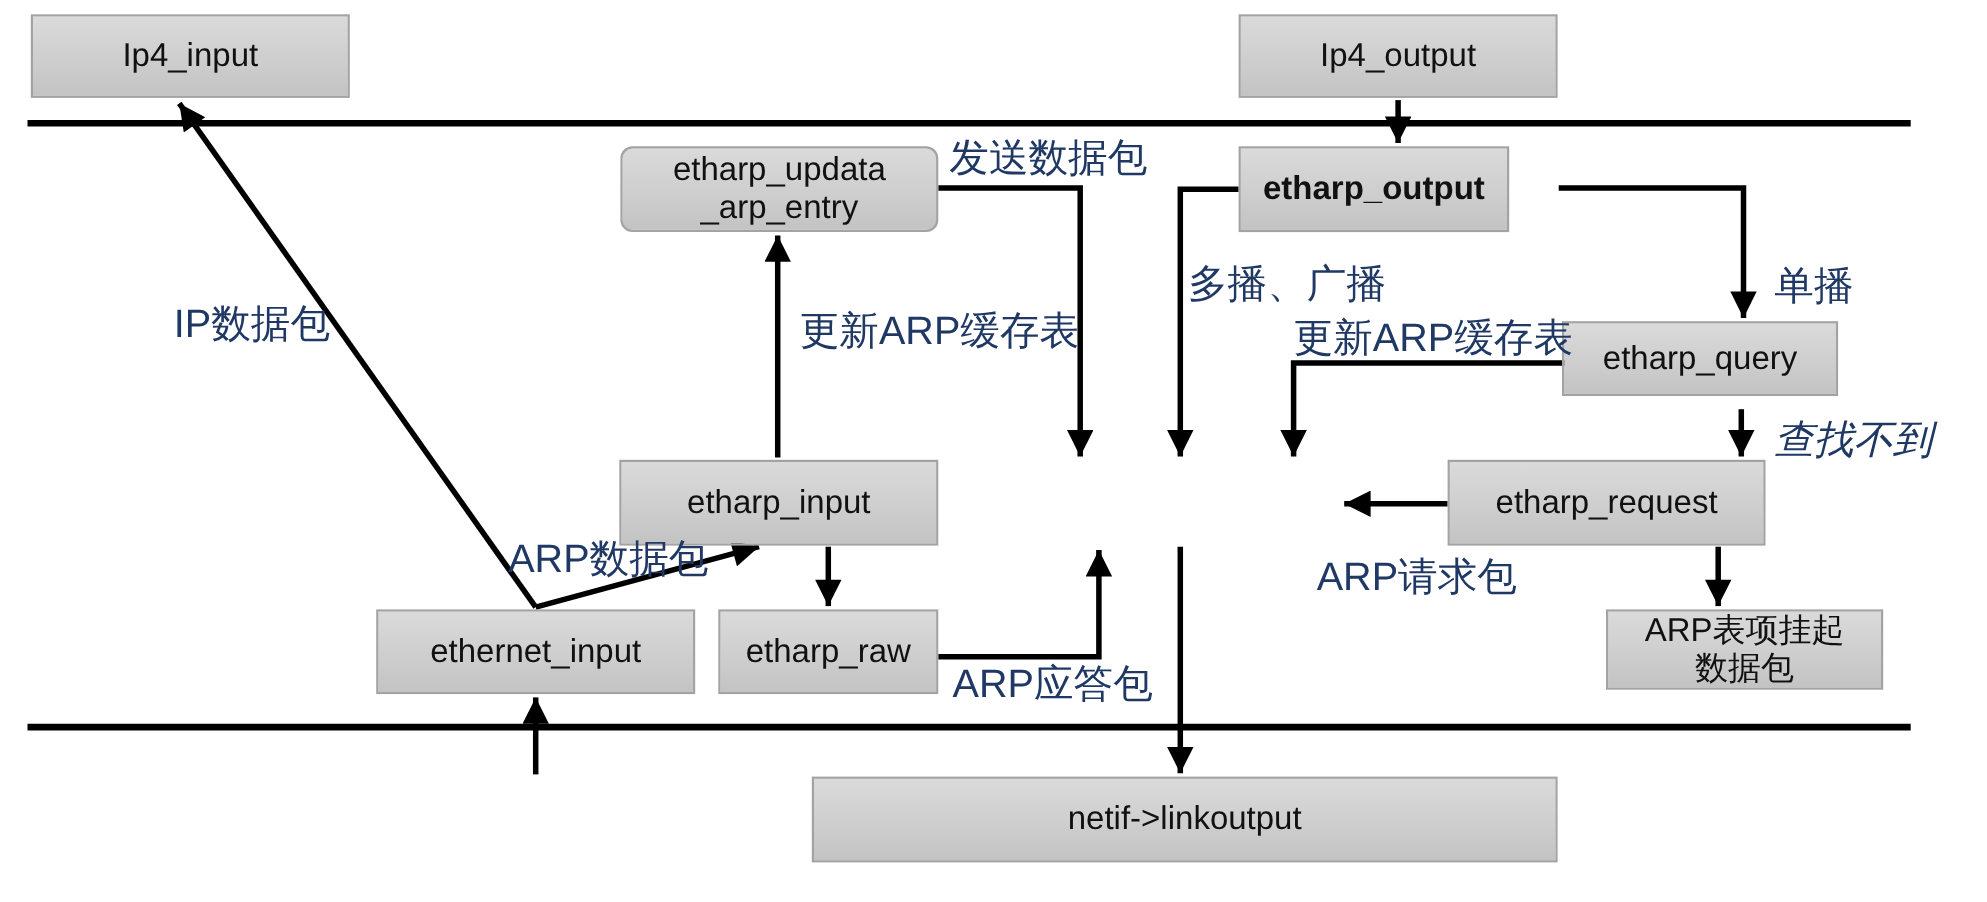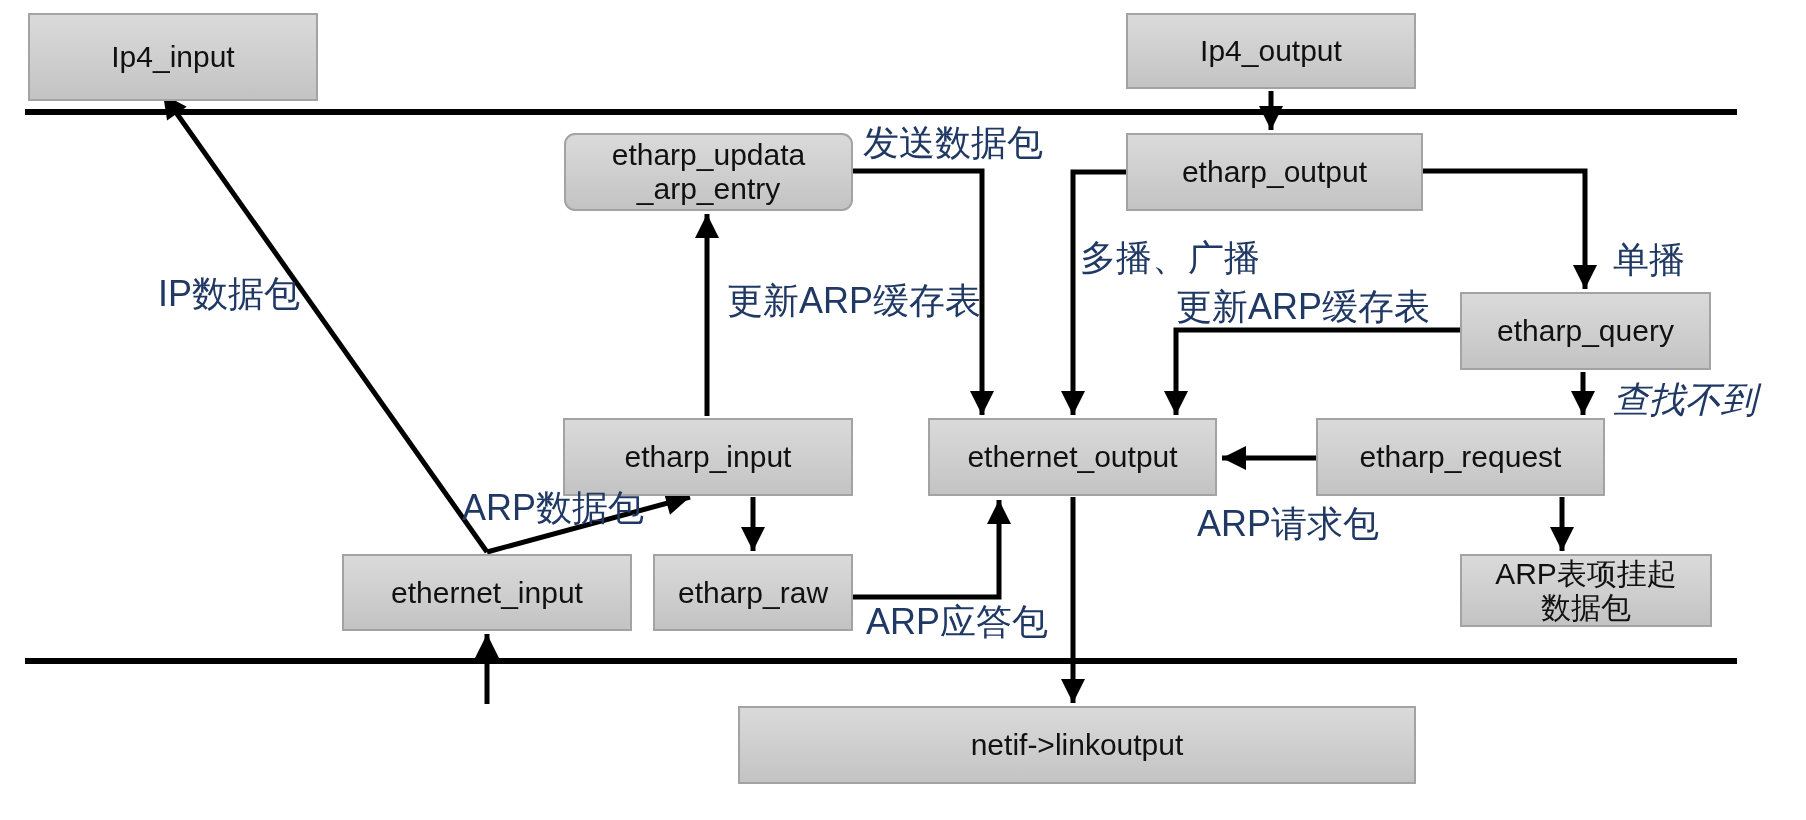--- a/index.html
+++ b/index.html
@@ -33,25 +33,25 @@
   }
   .watermark{
     position:absolute;
     right:14px;bottom:8px;
     color:#c6c6c6;
     font-size:21px;
     text-shadow:1px 1px 0 #ffffff;
     white-space:nowrap;
   }
   
-  #b-ip4-input        {left:28px;  top:13px;  width:290px;height:88px;}
+  #b-ip4-input        {left:28px;  top:13px;  width:290px;height:76px;}
   #b-ip4-output       {left:1126px;top:13px;  width:290px;height:76px;}
   #b-etharp-updata    {left:564px; top:133px; width:289px;height:78px;line-height:34px;border-radius:11px;}
-  #b-etharp-output    {left:1126px;top:133px; width:297px;height:78px;}
-  #b-etharp-query     {left:1460px;top:292px; width:251px;height:78px;}
+  #b-etharp-output    {left:1126px;top:133px; width:246px;height:78px;font-weight:bold;}
+  #b-etharp-query     {left:1420px;top:292px; width:251px;height:68px;}
   #b-etharp-input     {left:563px; top:418px; width:290px;height:78px;}
   #b-ethernet-output  {left:928px; top:418px; width:289px;height:78px;}
   #b-etharp-request   {left:1316px;top:418px; width:289px;height:78px;}
   #b-ethernet-input   {left:342px; top:554px; width:290px;height:77px;}
   #b-etharp-raw       {left:653px; top:554px; width:200px;height:77px;}
   #b-arp-pending      {left:1460px;top:554px; width:252px;height:73px;line-height:34px;}
   #b-ethernetif-input {left:342px; top:706px; width:294px;height:78px;}
   #b-netif-linkoutput {left:738px; top:706px; width:678px;height:78px;}
   
   #l-ip-data          {left:158px; top:276px;}
@@ -123,23 +123,20 @@
   </div>
   <div class="node" id="b-etharp-output">
     <span>etharp_output</span>
   </div>
   <div class="node" id="b-etharp-query">
     <span>etharp_query</span>
   </div>
   <div class="node" id="b-etharp-input">
     <span>etharp_input</span>
   </div>
-  <div class="node" id="b-ethernet-output">
-    <span>ethernet_output</span>
-  </div>
   <div class="node" id="b-etharp-request">
     <span>etharp_request</span>
   </div>
   <div class="node" id="b-ethernet-input">
     <span>ethernet_input</span>
   </div>
   <div class="node" id="b-etharp-raw">
     <span>etharp_raw</span>
   </div>
   <div class="node" id="b-arp-pending">

